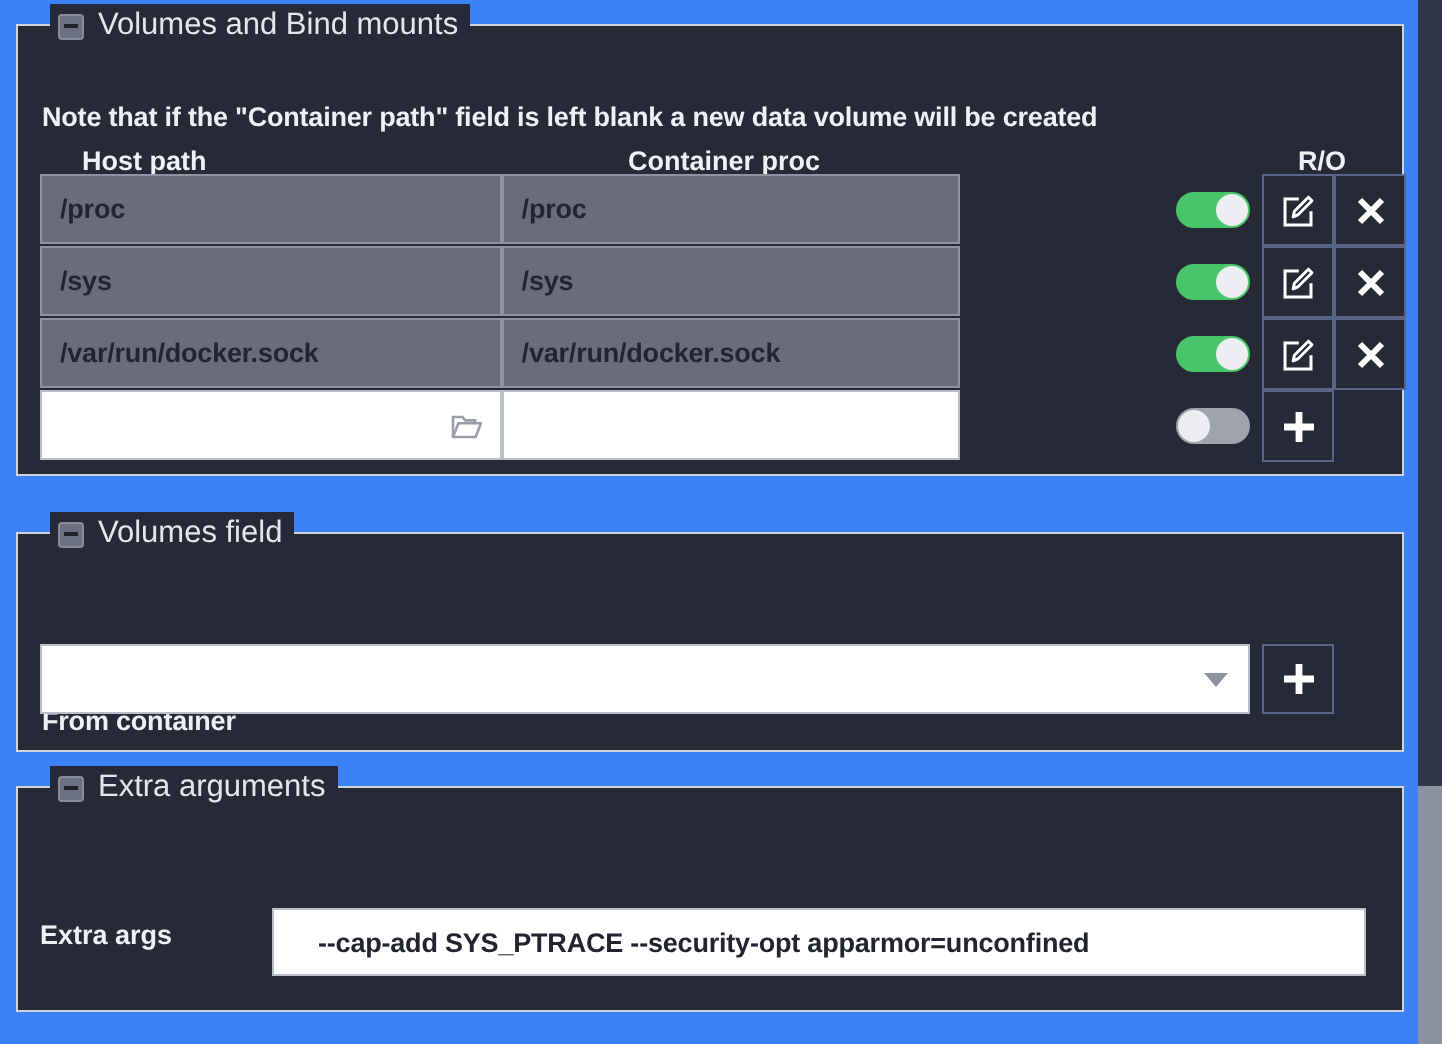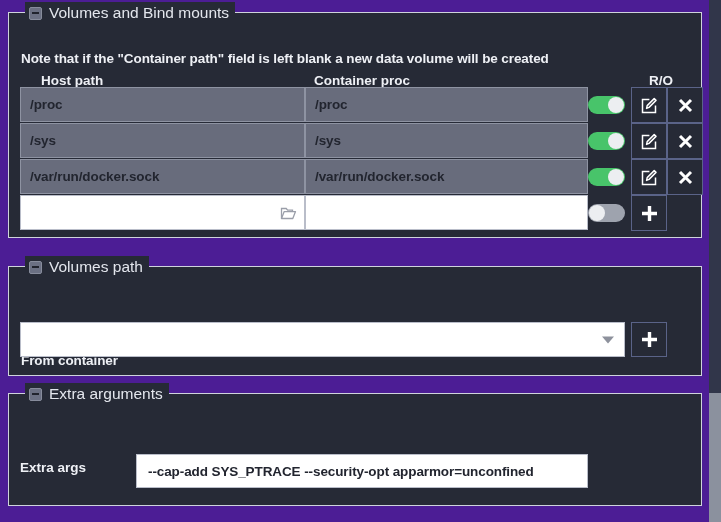--- a/index.html
+++ b/index.html
@@ -22,21 +22,21 @@
     height: 522px;
     background: #262a36;
   }
 
   
   .page {
     position: absolute;
     left: 0; top: 0;
     width: 709px;
     height: 522px;
-    background: #4c1d95;
+    background: #3b82f6;
     overflow: hidden;
   }
 
   
   .scrollbar {
     position: absolute;
     right: 0; top: 0;
     width: 12px;
     height: 522px;
     background: #31364a;
@@ -108,21 +108,21 @@
     font-weight: bold;
     color: #eef0f5;
     white-space: nowrap;
   }
 
   
   .vtable {
     position: absolute;
     left: 20px;
     top: 87px;
-    width: 568px;
+    width: 460px;
   }
   .vrow {
     position: relative;
     height: 36px;
     display: flex;
   }
   .cell {
     height: 35px;
     box-sizing: border-box;
     display: flex;
@@ -256,28 +256,28 @@
     left: 20px;
     top: 460px;
     font-size: 13.5px;
     font-weight: bold;
     color: #eef0f5;
   }
   .extra-input {
     position: absolute;
     left: 136px;
     top: 454px;
-    width: 452px;
+    width: 547px;
     height: 34px;
     background: #ffffff;
     border: 1px solid #b9bdc9;
     box-sizing: border-box;
     display: flex;
     align-items: center;
-    padding-left: 11px;
+    padding-left: 22px;
     font-size: 13.5px;
     font-weight: bold;
     color: #22252f;
     letter-spacing: -0.1px;
   }
 
   svg { display: block; }
 </style>
 </head>
 <body>
@@ -404,21 +404,21 @@
         <span class="abtn blank"></span>
       </div>
     </div>
 
     <div class="group" style="left:8px; top:266px; width:694px; height:110px;">
 
       <div class="legend">
         <span class="collapse-box">
             <i></i>
           </span>
-        <span class="legend-title">Volumes path</span>
+        <span class="legend-title">Volumes field</span>
       </div>
 
       <div class="note" style="left:12px; top:38px;margin-top:48px;">From container</div>
     </div>
 
     <div class="combo" title="">
         <span class="arrow"></span>
     </div>
 
     <span class="plusbtn">

